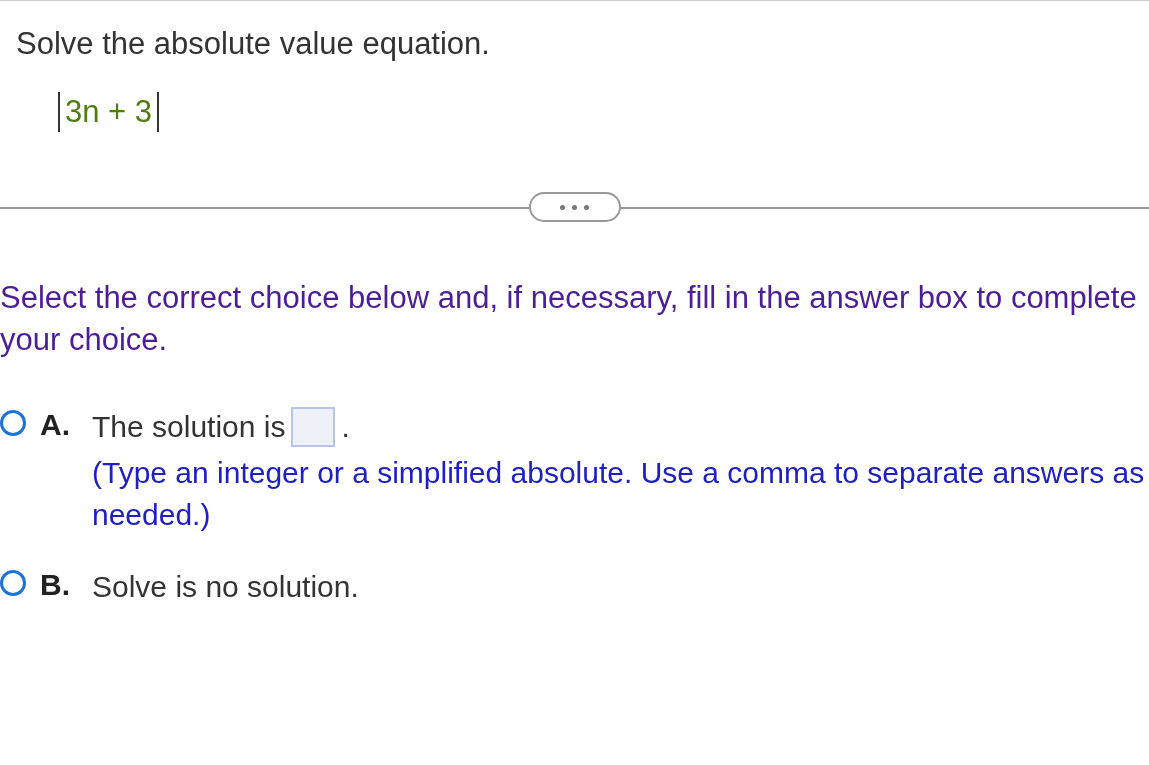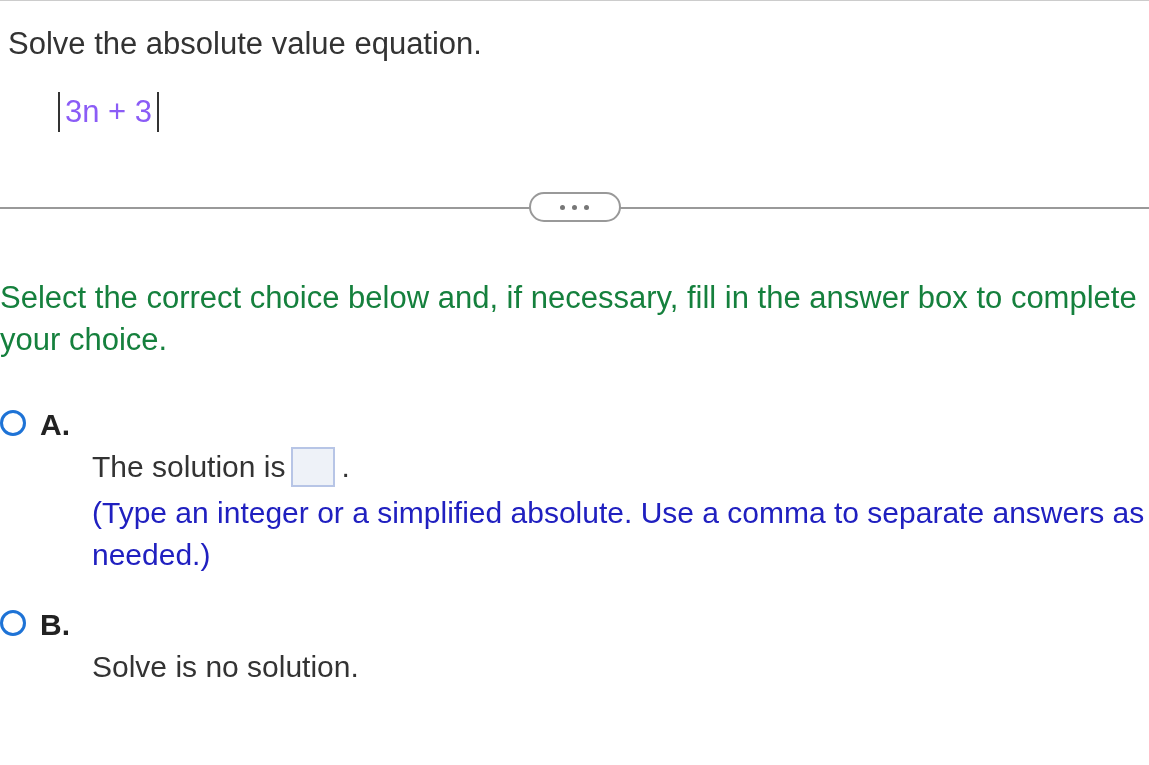--- a/index.html
+++ b/index.html
@@ -19,27 +19,27 @@
     }
     .top-border {
       position: absolute;
       top: 0;
       left: 0;
       right: 0;
       height: 1px;
       background: #ccc;
     }
     .question-prompt {
-      margin: 18px 0 30px 8px;
+      margin: 18px 0 30px 16px;
       font-size: 31px;
       color: #333;
     }
     .equation {
       font-size: 31px;
-      color: #8b5cf6;
+      color: #4d7c0f;
       margin-left: 55px;
       margin-bottom: 60px;
       display: flex;
       align-items: center;
       gap: 2px;
     }
     .abs-bar {
       display: inline-block;
       width: 2px;
       height: 40px;
@@ -77,21 +77,21 @@
       cursor: pointer;
     }
     .divider-pill .dot {
       width: 5px;
       height: 5px;
       background: #777;
       border-radius: 50%;
     }
     .instruction {
       font-size: 31px;
-      color: #15803d;
+      color: #4c1d95;
       line-height: 1.35;
       margin-bottom: 45px;
     }
     .choices {
       margin-left: 0;
     }
     .choice {
       display: flex;
       align-items: flex-start;
       margin-bottom: 30px;
@@ -113,21 +113,20 @@
       font-size: 30px;
       color: #222;
       width: 38px;
       margin-top: 2px;
     }
     .choice-body {
       flex: 1 1 auto;
       font-size: 30px;
       color: #333;
       line-height: 1.4;
-      margin-top: 40px;
     }
     .choice-body .line1 {
       display: flex;
       align-items: center;
       flex-wrap: wrap;
       gap: 6px;
     }
     .answer-box {
       display: inline-block;
       width: 44px;

